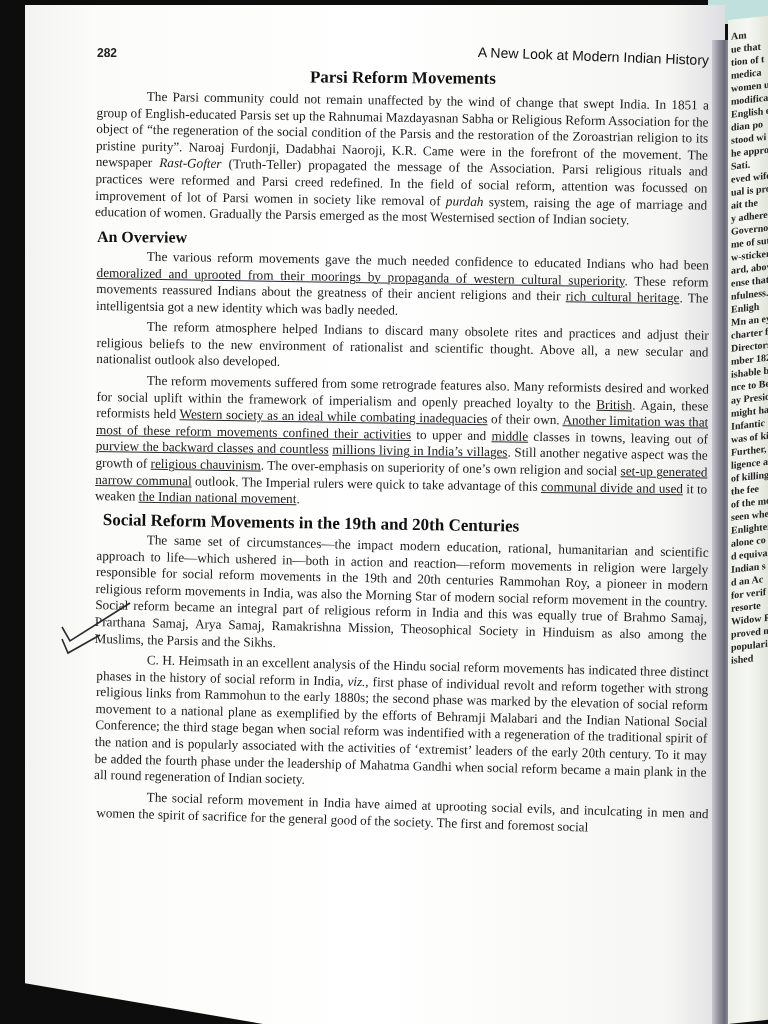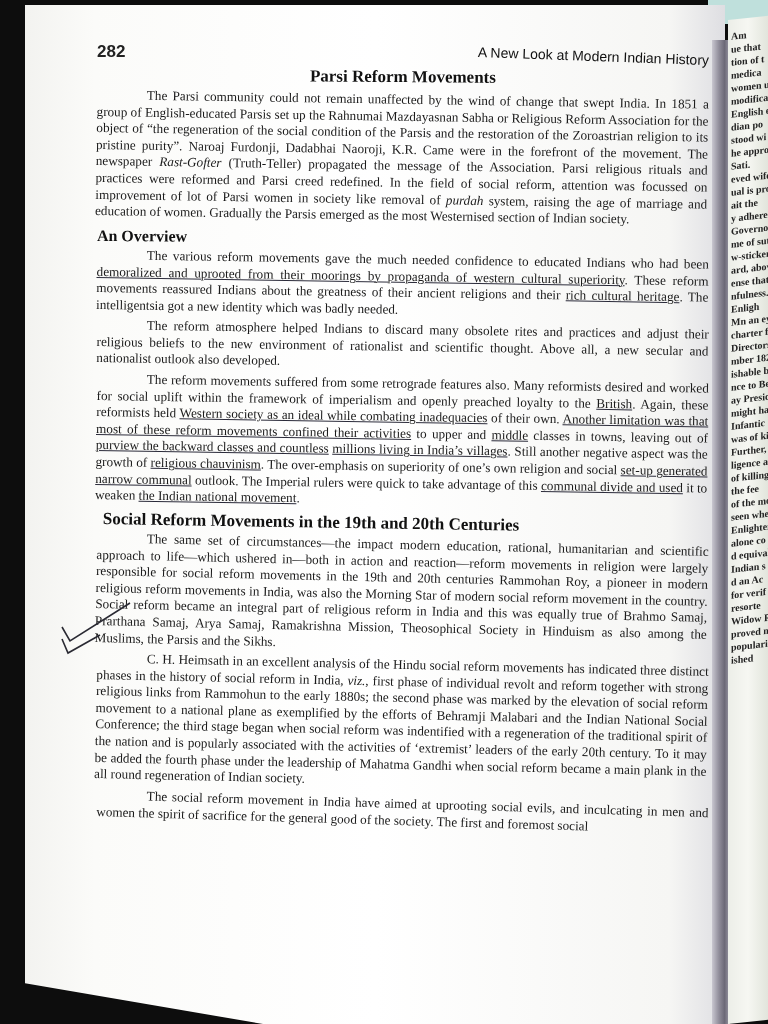--- a/index.html
+++ b/index.html
@@ -20,21 +20,21 @@
       background: linear-gradient(90deg, #eceee8, #f6f7f2 50%, #e2e5dc);
       overflow: hidden; font-size: 10px; line-height: 13px; color: #222;
       transform: skewY(-6deg); transform-origin: top left; padding: 10px 0 0 3px; }
     .facing span { display: block; white-space: nowrap; font-weight: bold; }
 
     .content { position: absolute; left: 97px; top: 44px; width: 612px;
       color: #1b1b1b; font-size: 13.2px; line-height: 16.6px; }
 
     .running-head { display: flex; justify-content: space-between; align-items: baseline;
       font-family: "Liberation Sans", "DejaVu Sans", sans-serif; margin-bottom: 2px; }
-    .page-number { font-size: 17px; font-weight: bold; color: #222; }
+    .page-number { font-size: 12px; font-weight: bold; color: #222; }
     .running-title { font-size: 14px; color: #111; transform: rotate(2deg); transform-origin: left; }
 
     h2.section-title { font-size: 17px; font-weight: bold; text-align: center; margin: 6px 0 4px 0; color: #111; }
     h2.left { text-align: left; margin: 8px 0 2px 0; font-size: 16px; }
     h2.left2 { text-align: left; margin: 8px 0 2px 0; font-size: 17px; padding-left: 6px; }
 
     p.para { text-align: justify; text-indent: 50px; margin-bottom: 4px; }
     .tilt-1 { transform: rotate(0.9deg); transform-origin: left top; }
     .tilt-2 { transform: rotate(1.3deg); transform-origin: left top; }
     .tilt-3 { transform: rotate(1.7deg); transform-origin: left top; }

